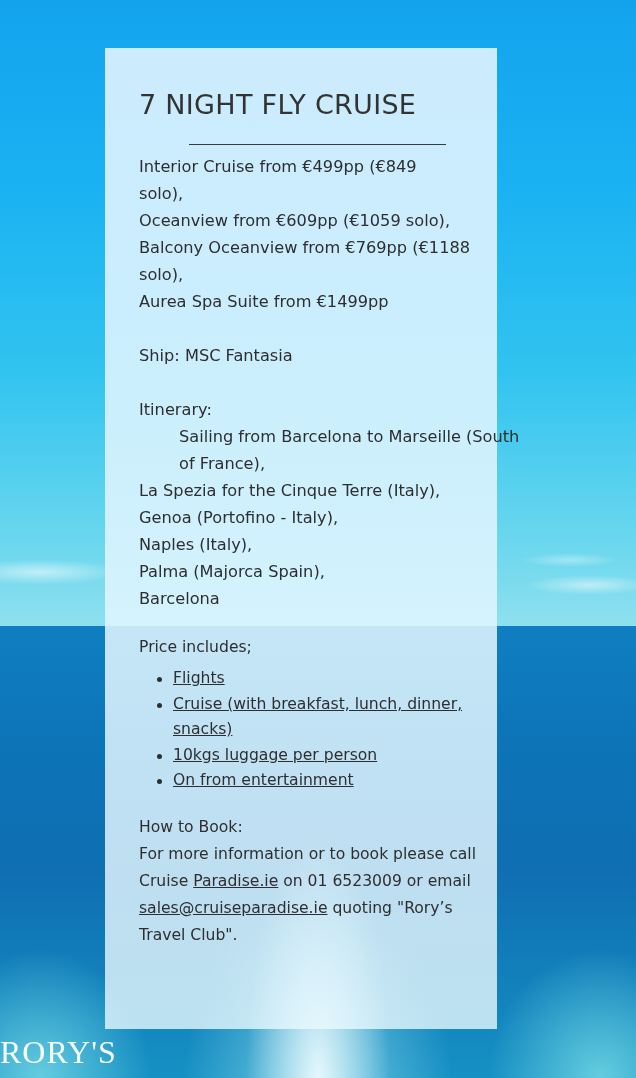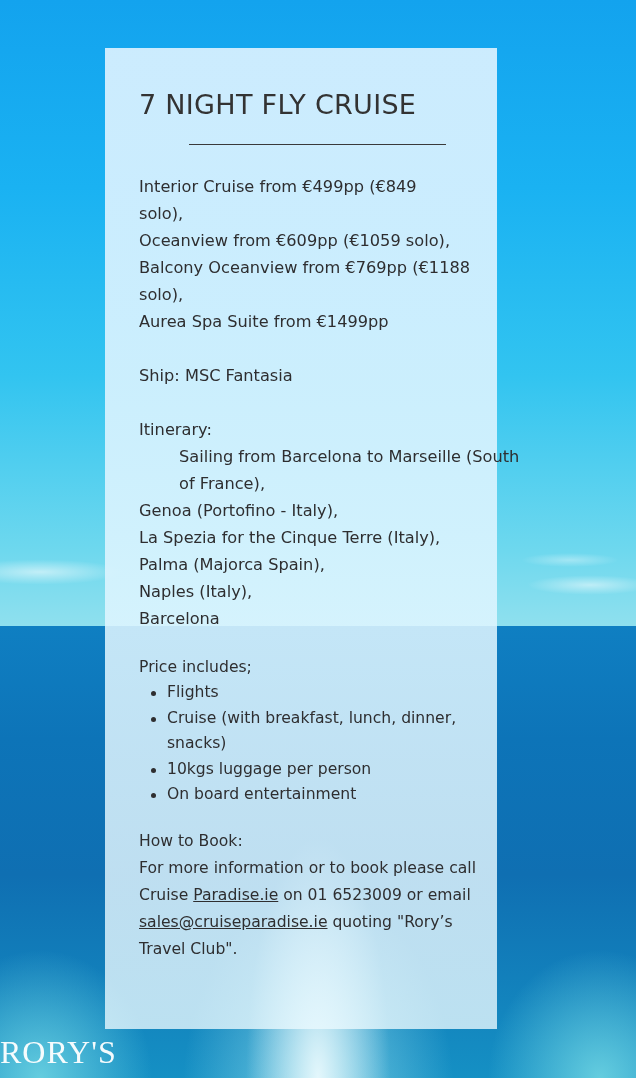--- a/index.html
+++ b/index.html
@@ -40,26 +40,26 @@
     font-size: 22px; margin: 4px 0 0 0; line-height: 28px; font-weight: normal; color: #333;
   }
   .date {
     font-size: 17px; margin: 6px 0 0 0; line-height: 24px; color: #333;
   }
   .divider {
     width: 257px; height: 0; border-top: 1.5px solid #3a3a3a;
     margin: 22px 0 0 50px;
   }
   .body-text { font-size: 16.2px; line-height: 27px; color: #2e2e30; }
-  .prices { margin-top: 28px; }
+  .prices { margin-top: 8px; }
   .gap { height: 27px; }
   .bold { font-weight: normal; }
   .includes-label { margin-top: 22px; font-size: 15.6px; line-height: 26px; }
   ul.includes {
-    list-style: none; margin: 0; padding: 0 0 0 28px; font-size: 15.6px; line-height: 25.5px;
+    list-style: none; margin: 6px; padding: 0 0 0 28px; font-size: 15.6px; line-height: 25.5px; text-decoration: underline;
   }
   ul.includes li { position: relative; }
   ul.includes li::before {
     content: ""; position: absolute; left: -16px; top: 11px; width: 5px; height: 5px;
     background: #2e2e30; border-radius: 50%;
   }
   .book { margin-top: 20px; font-size: 15.6px; line-height: 27px; }
   .book a { color: #2e2e30; text-decoration: underline; }
   .logo {
     position: absolute; left: 0; width: 636px; top: 1034px; text-align: left;
@@ -90,33 +90,33 @@
 
   <div class="body-text">
     <span class="bold">Ship:</span><span> MSC Fantasia</span>
   </div>
 
   <div class="gap"></div>
 
   <div class="body-text">
     <div class="bold">Itinerary:</div>
     <div style="width:360px;margin-left:40px;">Sailing from Barcelona to Marseille (South of France),</div>
+    <div>La Spezia for the Cinque Terre (Italy),</div>
     <div>Genoa (Portofino - Italy),</div>
-    <div>La Spezia for the Cinque Terre (Italy),</div>
+    <div>Naples (Italy),</div>
     <div>Palma (Majorca Spain),</div>
-    <div>Naples (Italy),</div>
     <div>Barcelona</div>
   </div>
 
   <div class="includes-label">Price includes;</div>
   <ul class="includes">
     <li>Flights</li>
     <li style="width:300px;">Cruise (with breakfast, lunch, dinner, snacks)</li>
     <li>10kgs luggage per person</li>
-    <li>On board entertainment</li>
+    <li>On from entertainment</li>
   </ul>
 
   <div class="book" style="width:345px;">
     <div class="bold">How to Book:</div>
     <span>For more information or to book please call Cruise </span><a href="#">Paradise.ie</a><span> on 01 6523009 or email </span><a href="#">sales@cruiseparadise.ie</a><span> quoting "Rory’s Travel Club".</span>
   </div>
 </div>
 
 <div class="logo">RORY'S</div>
 

